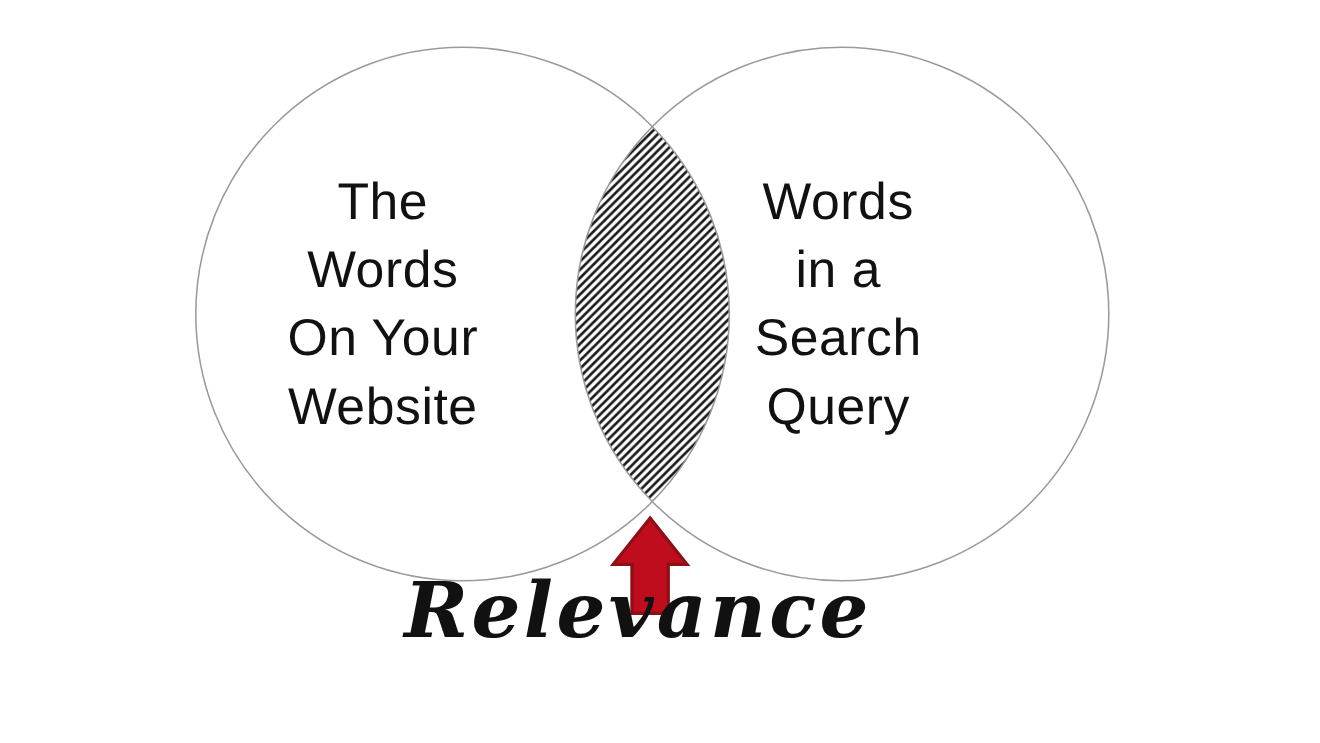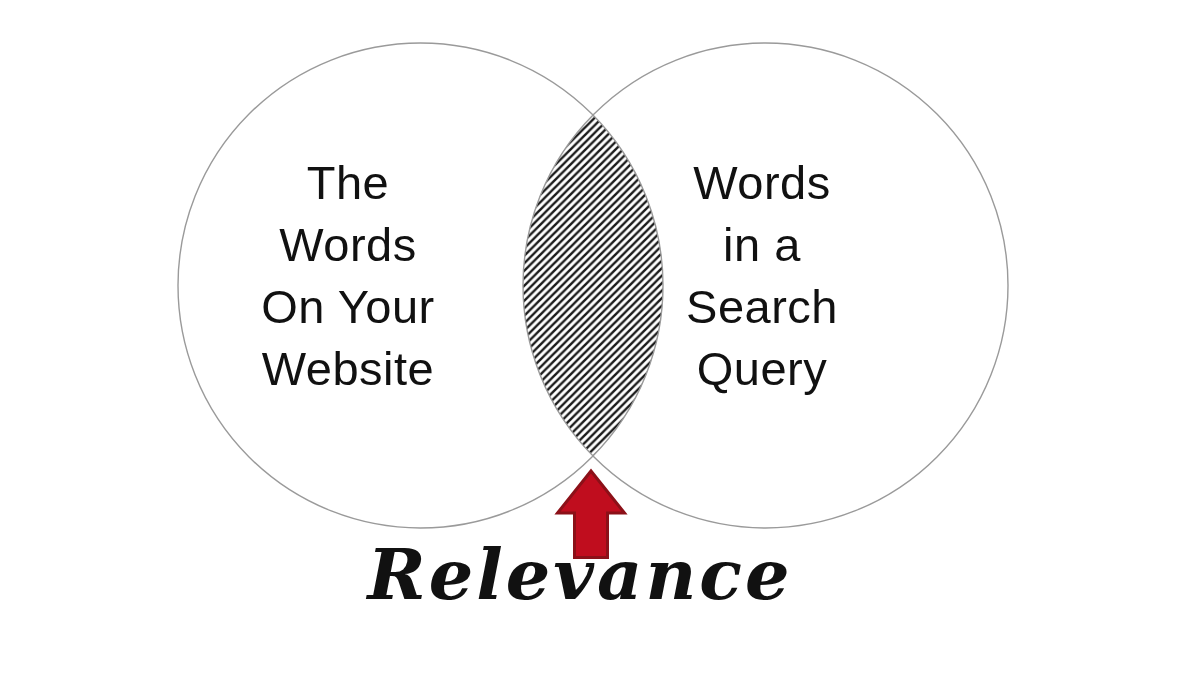--- a/index.html
+++ b/index.html
@@ -51,21 +51,21 @@
     font-size: 47px;
     line-height: 62px;
     color: var(--text, #111111);
     letter-spacing: 0.5px;
   }
   .label-left  { left: 148px; top: 152px; }
   .label-right { left: 562px; top: 152px; }
   .caption {
     position: absolute;
     left: 280px;
-    top: 536px;
+    top: 516px;
     width: 600px;
     text-align: center;
     font-family: "DejaVu Serif", "Liberation Serif", serif;
     font-style: italic;
     font-weight: 600;
     font-size: 70px;
     line-height: 1.1;
     color: var(--text, #111111);
     letter-spacing: 3px;
   }

